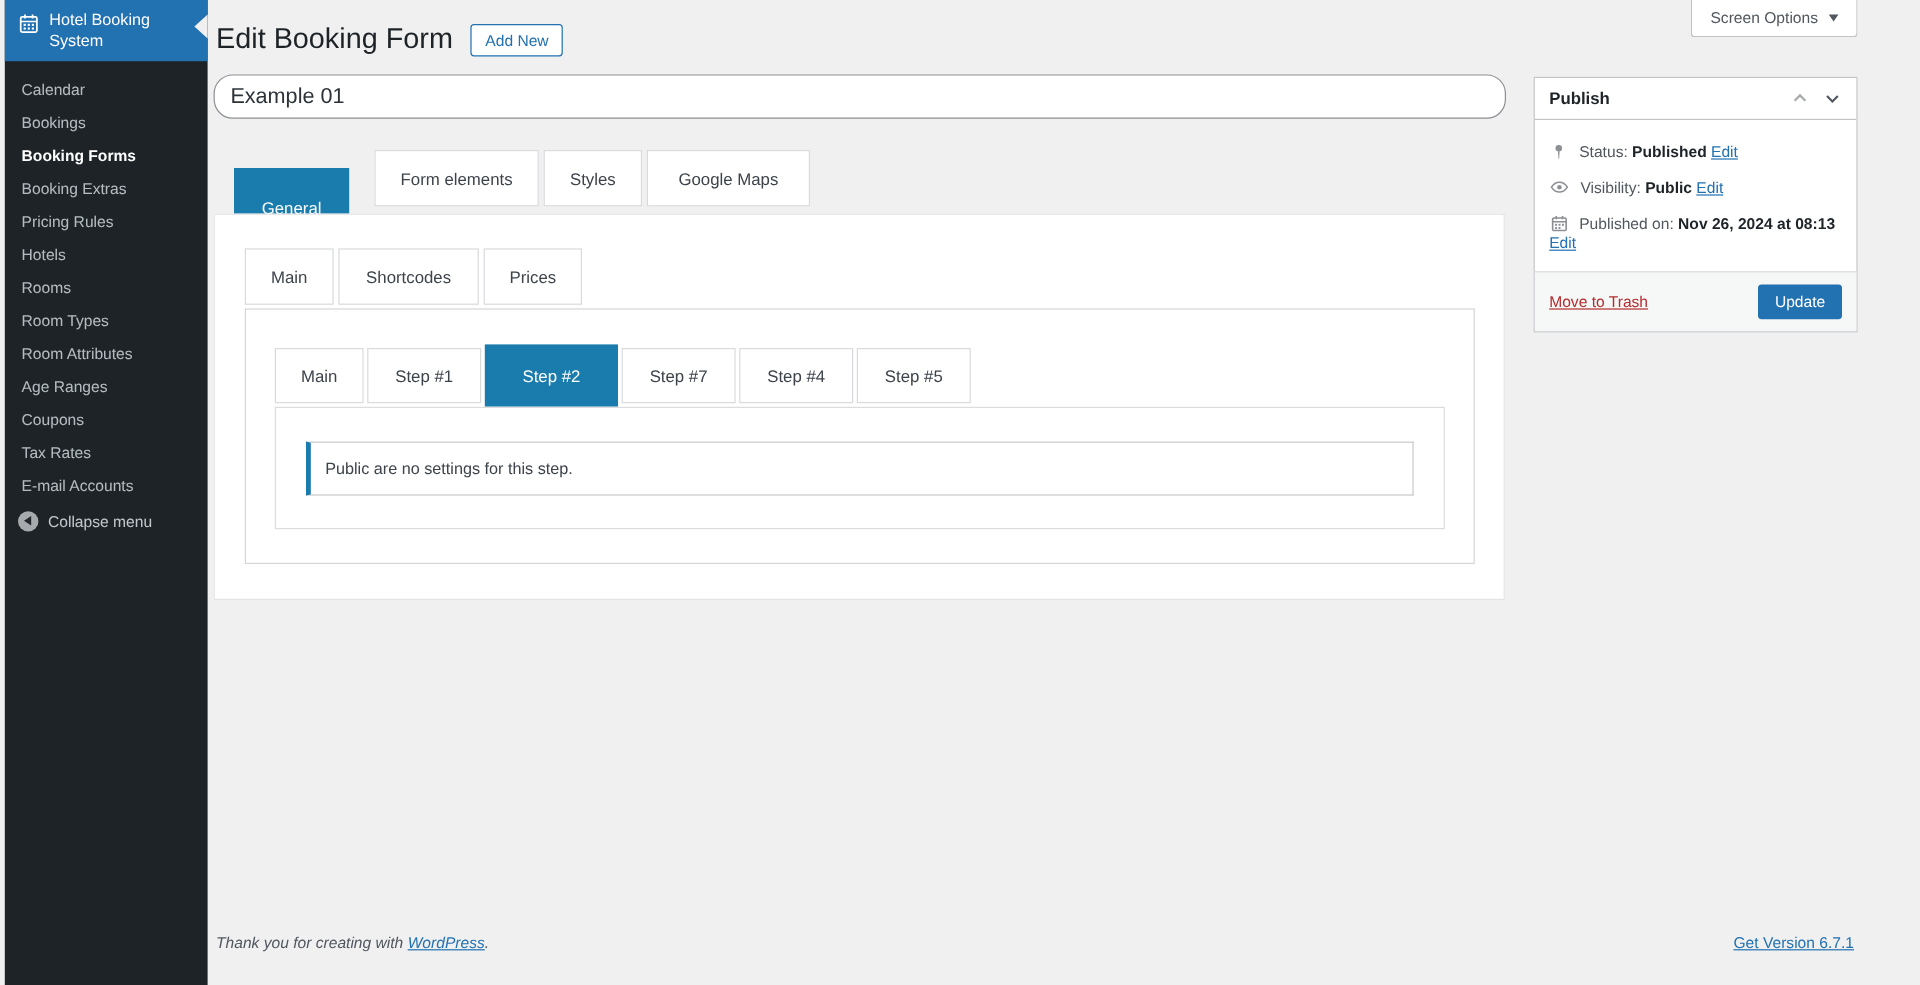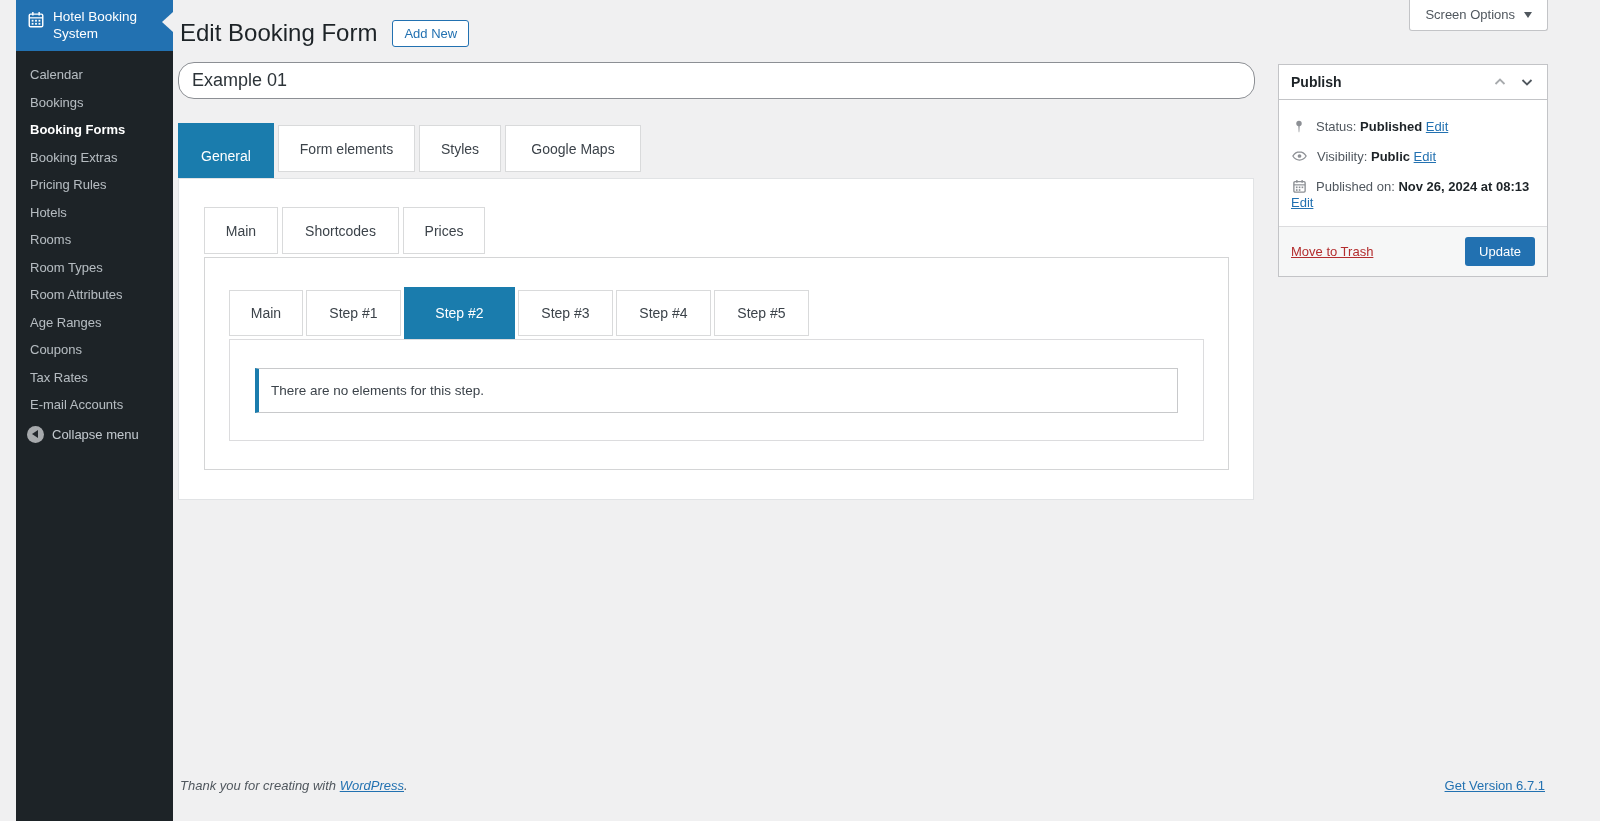--- a/index.html
+++ b/index.html
@@ -8,21 +8,21 @@
     --sidebar:#1d2327;
     --contentbg:#f0f0f1;
     --border:#c3c4c7;
     --lightborder:#dcdcde;
   }
   *{margin:0;padding:0;box-sizing:border-box;}
   body{font-family:"Liberation Sans",sans-serif;background:#fff;}
   .app{position:relative;width:1600px;height:821px;background:var(--contentbg);overflow:hidden;}
 
   
-  .sidebar{position:absolute;left:16px;top:0;width:157px;height:821px;background:var(--sidebar);}
+  .sidebar{position:absolute;left:4px;top:0;width:169px;height:821px;background:var(--sidebar);}
   .sidebar-header{position:relative;background:var(--wpblue);min-height:50px;display:flex;padding:9px 8px 9px 11px;color:#fff;}
   .sidebar-header .logo-icon{flex:0 0 auto;margin:2px 8px 0 0;}
   .sidebar-title{font-size:13.5px;line-height:16.5px;font-weight:400;max-width:102px;}
   .sidebar-notch{position:absolute;right:0;top:12px;width:0;height:0;
     border-top:10px solid transparent;border-bottom:10px solid transparent;border-right:11px solid var(--contentbg);}
   .menu{padding-top:10px;}
   .menu-item{padding:7px 14px;font-size:13px;line-height:13.5px;color:rgba(240,246,252,.72);cursor:pointer;}
   .menu-item.active{color:#fff;font-weight:700;}
   .collapse-row{padding:7px 11px;display:flex;align-items:center;gap:8px;color:rgba(240,246,252,.78);font-size:13px;cursor:pointer;}
   .collapse-circle{width:17px;height:17px;border-radius:50%;background:#a7aaad;display:flex;align-items:center;justify-content:center;}
@@ -42,21 +42,21 @@
     padding:0 13px;font-size:18px;color:#2c3338;background:#fff;font-family:inherit;outline:none;}
 
   
   .tabrow{display:flex;}
   .tab{display:flex;align-items:center;justify-content:center;font-size:14px;color:#3c434a;background:#fff;
     border:1px solid #d9dadb;cursor:pointer;}
   .tab.active{background:var(--tabblue);color:#fff;border:none;}
 
   .tabs-primary{position:absolute;left:178px;top:123px;height:52px;gap:4px;}
   .tabs-primary .tab{height:47px;margin:2px 0 3px;}
-  .tabs-primary .tab.active{height:66px;margin:0;}
+  .tabs-primary .tab.active{height:66px;margin:17px;}
 
   .main-panel{position:absolute;left:178px;top:178px;width:1076px;height:322px;background:#fff;border:1px solid #e1e3e5;}
 
   .tabs-secondary{position:absolute;left:25px;top:24px;height:55px;gap:4px;}
   .tabs-secondary .tab{height:47px;margin:4px 0;}
   .tabs-secondary .tab.active{height:55px;margin:0;}
 
   .lookfeel-box{position:absolute;left:25px;right:24px;top:78px;height:213px;border:1px solid #d4d5d6;background:#fff;}
 
   .tabs-steps{position:absolute;left:24px;top:29px;height:52px;gap:3px;}
@@ -164,28 +164,28 @@
       <div class="tab" style="width:117px">Shortcodes</div>
       <div class="tab" style="width:82px">Prices</div>
     </div>
 
     <div class="lookfeel-box">
 
       <div class="tabrow tabs-steps">
         <div class="tab" style="width:74px">Main</div>
         <div class="tab" style="width:95px">Step #1</div>
         <div class="tab active" style="width:111px">Step #2</div>
-        <div class="tab" style="width:95px">Step #3</div>
+        <div class="tab" style="width:95px">Step #7</div>
         <div class="tab" style="width:95px">Step #4</div>
         <div class="tab" style="width:95px">Step #5</div>
       </div>
 
       <div class="steps-box">
         <div class="notice">
-          <span>There are no elements for this step.</span>
+          <span>Public are no settings for this step.</span>
         </div>
       </div>
 
     </div>
   </div>
 
   <div class="publish-box">
     <div class="pb-header">
       <span class="pb-title">Publish</span>
       <span class="pb-icons">

